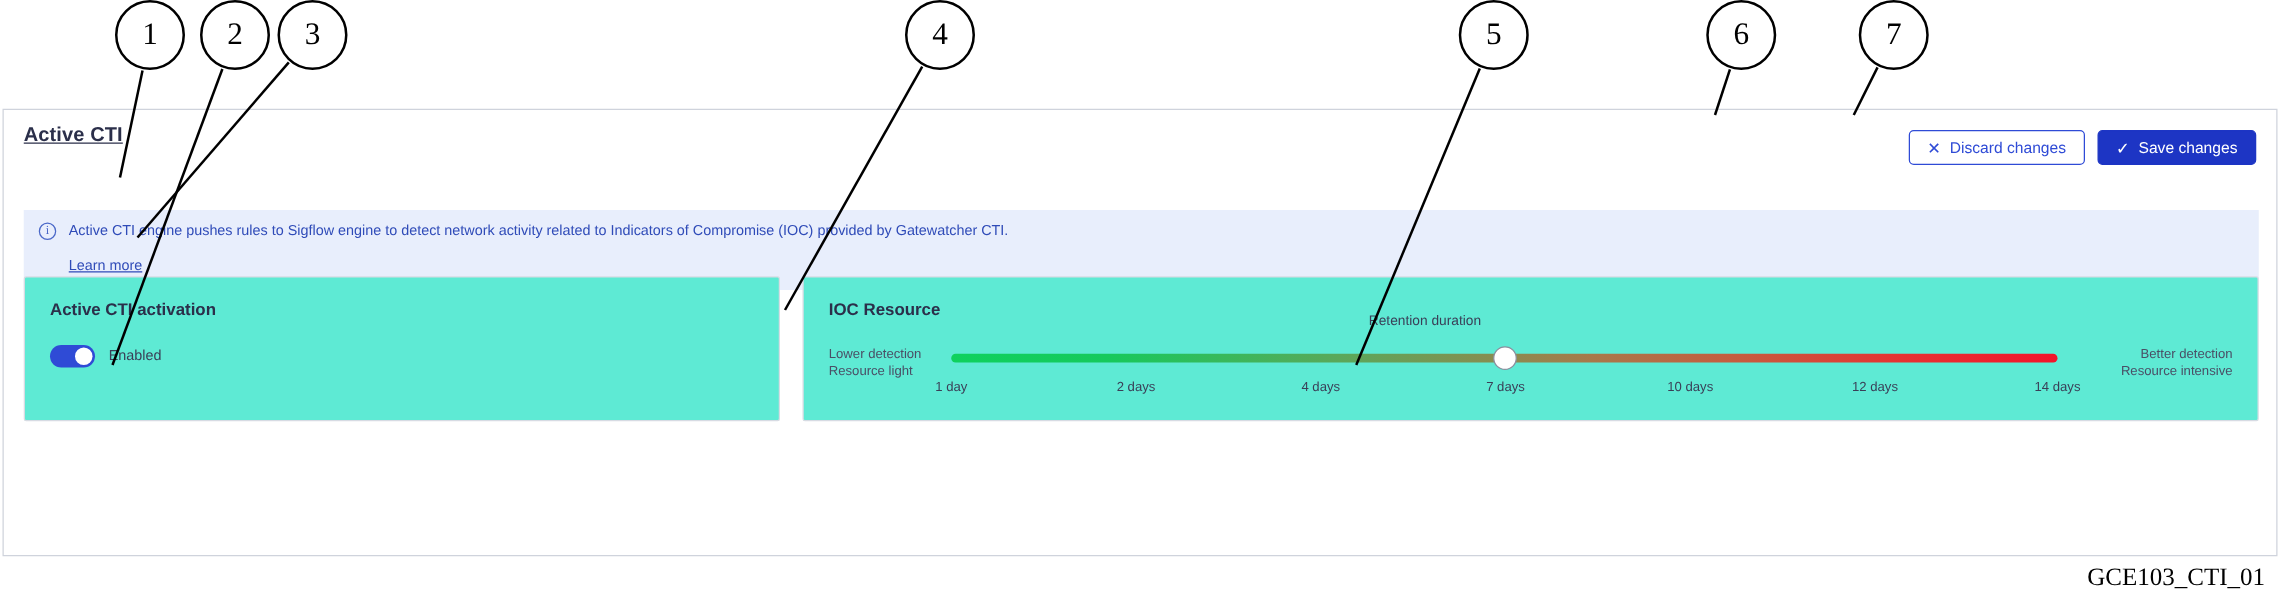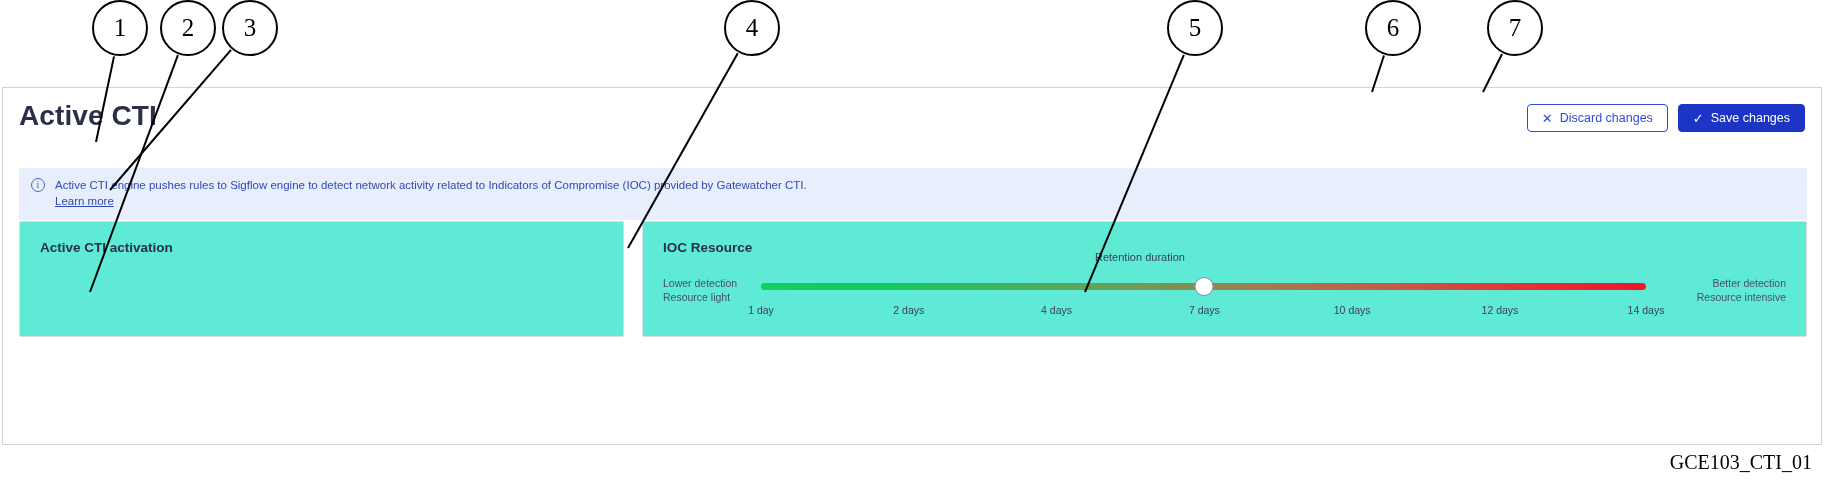--- a/index.html
+++ b/index.html
@@ -35,24 +35,25 @@
     background:#fff;
     z-index:10;
   }
 
   .panel-header {
     position:relative;
     height:64px;
     padding:12px 16px 0 16px;
   }
   .page-title {
-    font-size:28px;
+    font-size:16px;
     font-weight:bold;
     color:#2b2f4a;
     letter-spacing:.1px;
+    text-decoration:underline;
   }
   .section-label {
     font-size:15px;
     font-weight:bold;
     color:#2b2f4a;
     margin-top:16px;
   }
 
   .header-actions {
     position:absolute;
@@ -98,21 +99,21 @@
     font-size:10px;
     line-height:12px;
     text-align:center;
     flex:0 0 auto;
     margin-top:1px;
     font-family:"Liberation Serif", serif;
   }
   .banner-body { font-size:11.5px; color:#2f4bb8; line-height:16px; }
   .banner-link {
     display:inline-block;
-    margin-top:0;
+    margin-top:12px;
     color:#2f4bb8;
     text-decoration:underline;
     cursor:pointer;
     font-size:11.5px;
   }
 
   
   .cards {
     position:absolute;
     left:16px; top:133px;
@@ -252,20 +253,26 @@
     <div class="banner-body">
       <span>Active CTI engine pushes rules to Sigflow engine to detect network activity related to Indicators of Compromise (IOC) provided by Gatewatcher CTI.</span><br>
       <span class="banner-link">Learn more</span>
     </div>
   </div>
 
   <div class="cards">
 
     <div class="card card-left">
       <div class="card-title">Active CTI activation</div>
+      <div class="toggle-row">
+        <div class="toggle">
+          <div class="knob"></div>
+        </div>
+        <div class="toggle-label">Enabled</div>
+      </div>
     </div>
 
     <div class="card card-right">
       <div class="card-title">IOC Resource</div>
 
       <div class="retention-label">Retention duration</div>
 
       <div class="slider-area">
         <div class="edge-text edge-left">
           <span>Lower detection</span><br>

